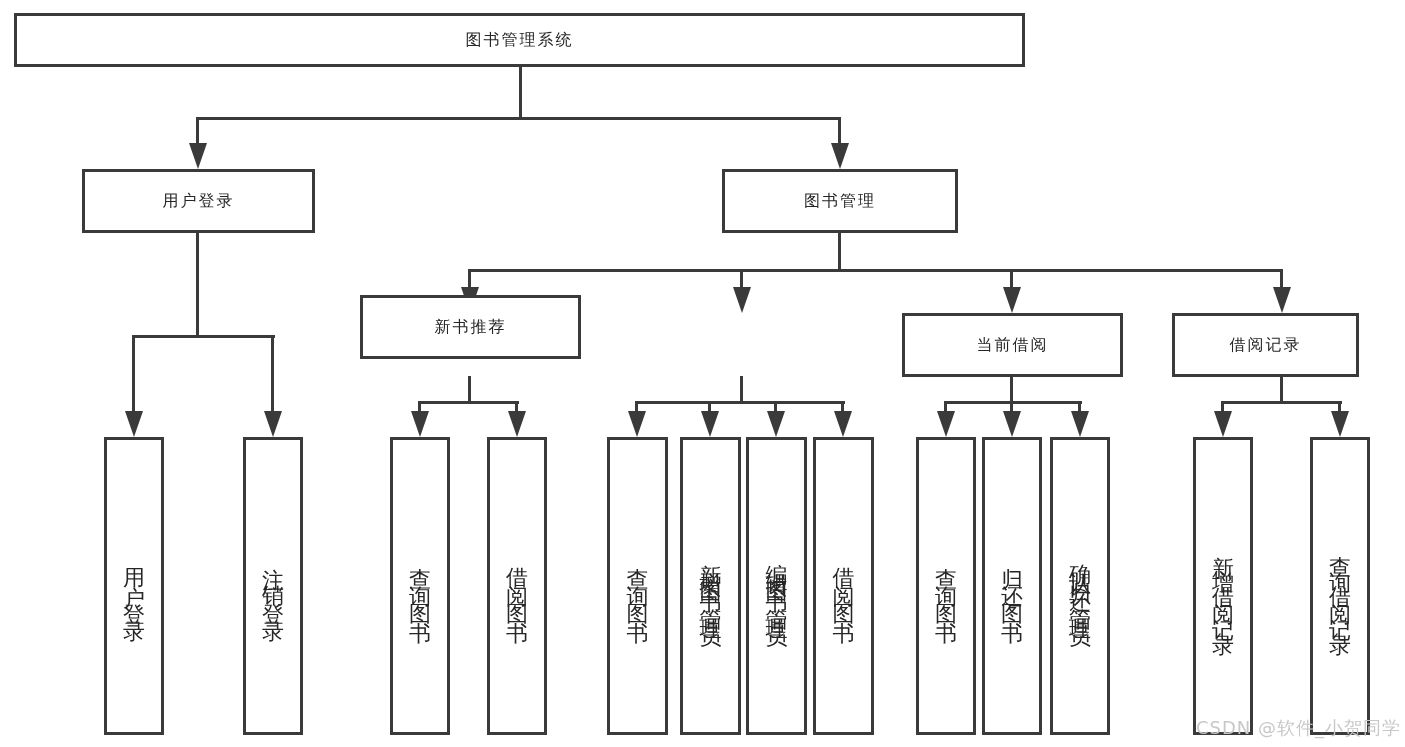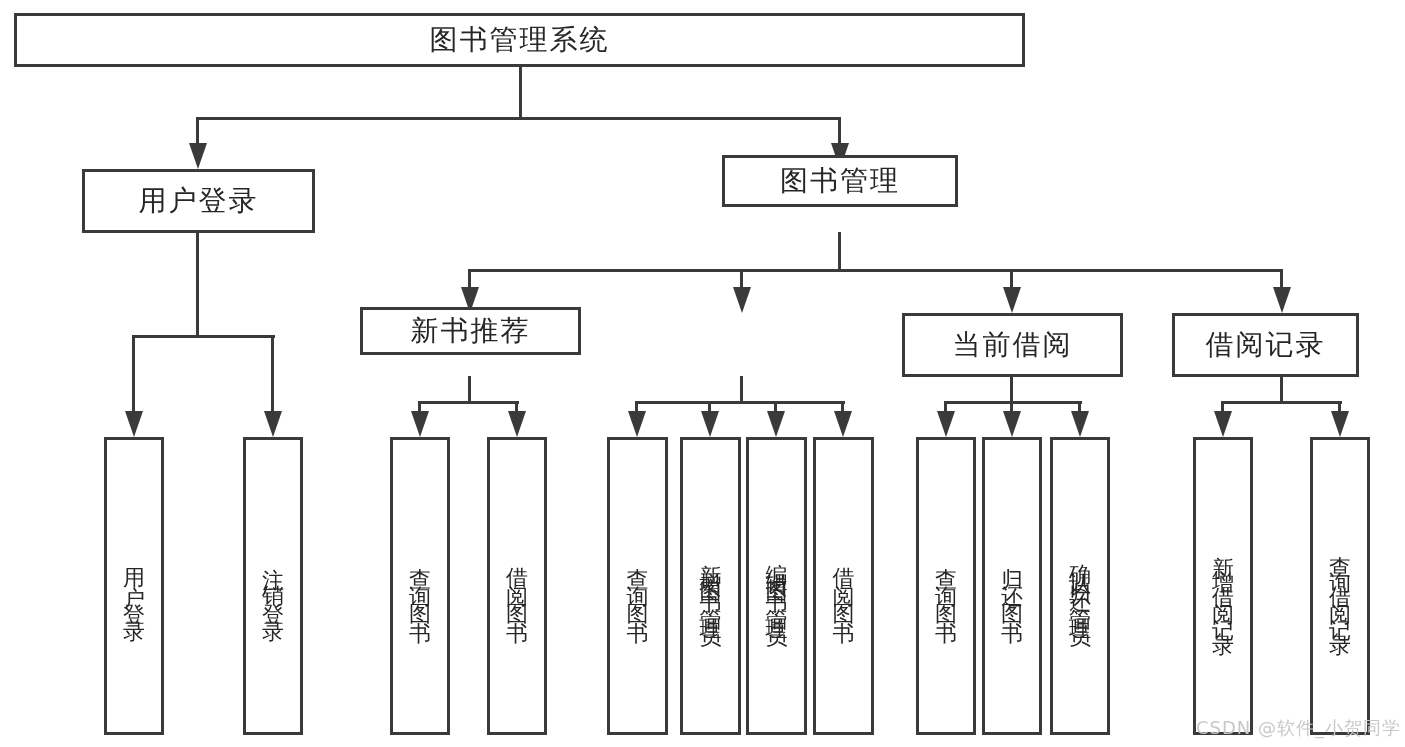--- a/index.html
+++ b/index.html
@@ -14,21 +14,21 @@
     position:relative;width:1405px;height:747px;background:var(--bg);
     overflow:hidden;
   }
   
   .node{
     position:absolute;box-sizing:border-box;background:#fff;
     border:3px solid var(--line);
     display:flex;align-items:center;justify-content:center;
   }
   .node .lbl{
-    font-size:28px;color:var(--text);letter-spacing:2px;white-space:nowrap;
+    font-size:16px;color:var(--text);letter-spacing:2px;white-space:nowrap;
   }
   .leaf .vlbl{
     writing-mode:vertical-rl;text-orientation:mixed;
     font-size:22px;color:var(--text);line-height:1;
   }
   
   .vl{position:absolute;width:3px;background:var(--line);}
   .hl{position:absolute;height:3px;background:var(--line);}
   .ar{
     position:absolute;width:0;height:0;
@@ -52,21 +52,21 @@
   <div class="vl" style="left:519px;top:66px;height:53px"></div>
   <div class="hl" style="left:197px;top:117px;width:644px"></div>
   <div class="vl" style="left:196px;top:117px;height:30px"></div>
   <div class="ar" style="left:189px;top:143px"></div>
   <div class="vl" style="left:838px;top:117px;height:30px"></div>
   <div class="ar" style="left:831px;top:143px"></div>
 
   <div class="node" style="left:82px;top:169px;width:233px;height:64px">
     <span class="lbl">用户登录</span>
   </div>
-  <div class="node" style="left:722px;top:155px;width:236px;height:52px">
+  <div class="node" style="left:722px;top:169px;width:236px;height:64px">
     <span class="lbl">图书管理</span>
   </div>
 
   <div class="vl" style="left:196px;top:232px;height:105px"></div>
   <div class="hl" style="left:133px;top:335px;width:142px"></div>
   <div class="vl" style="left:132px;top:335px;height:80px"></div>
   <div class="ar" style="left:125px;top:411px"></div>
   <div class="vl" style="left:271px;top:335px;height:80px"></div>
   <div class="ar" style="left:264px;top:411px"></div>
 
@@ -74,21 +74,21 @@
   <div class="hl" style="left:469px;top:269px;width:814px"></div>
   <div class="vl" style="left:468px;top:269px;height:20px"></div>
   <div class="ar" style="left:461px;top:287px"></div>
   <div class="vl" style="left:740px;top:269px;height:20px"></div>
   <div class="ar" style="left:733px;top:287px"></div>
   <div class="vl" style="left:1010px;top:269px;height:20px"></div>
   <div class="ar" style="left:1003px;top:287px"></div>
   <div class="vl" style="left:1280px;top:269px;height:20px"></div>
   <div class="ar" style="left:1273px;top:287px"></div>
 
-  <div class="node" style="left:360px;top:307px;width:221px;height:48px">
+  <div class="node" style="left:360px;top:295px;width:221px;height:64px">
     <span class="lbl">新书推荐</span>
   </div>
   <div class="node" style="left:902px;top:313px;width:221px;height:64px">
     <span class="lbl">当前借阅</span>
   </div>
   <div class="node" style="left:1172px;top:313px;width:187px;height:64px">
     <span class="lbl">借阅记录</span>
   </div>
 
   <div class="vl" style="left:468px;top:376px;height:28px"></div>

